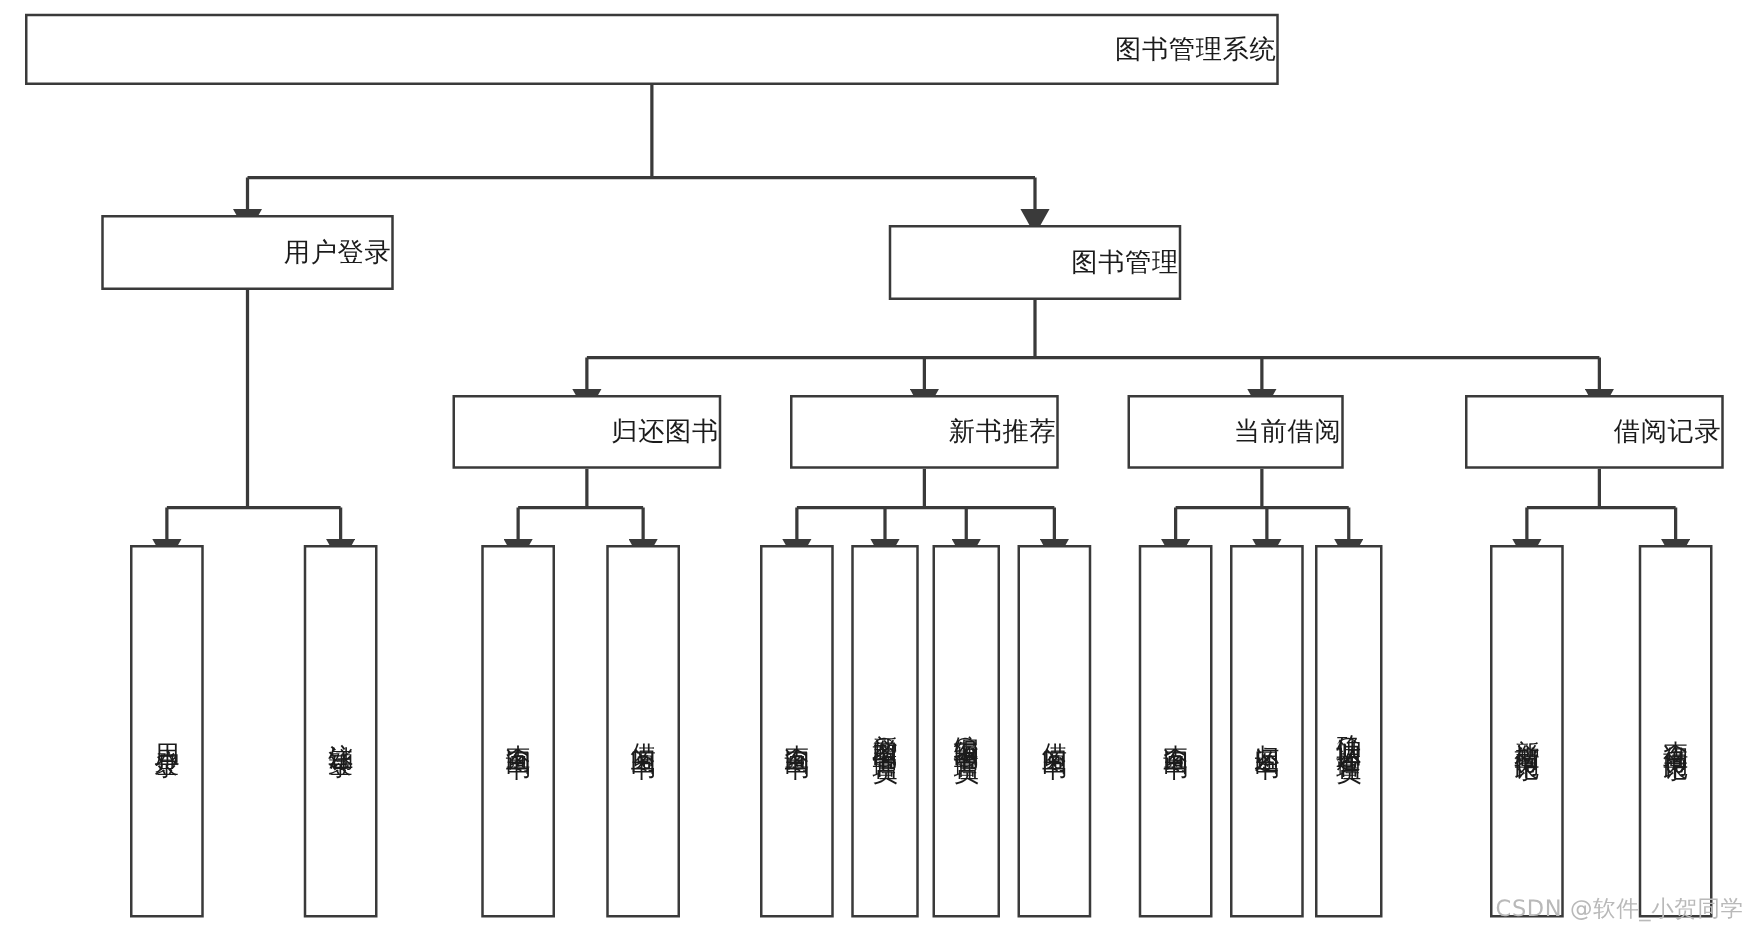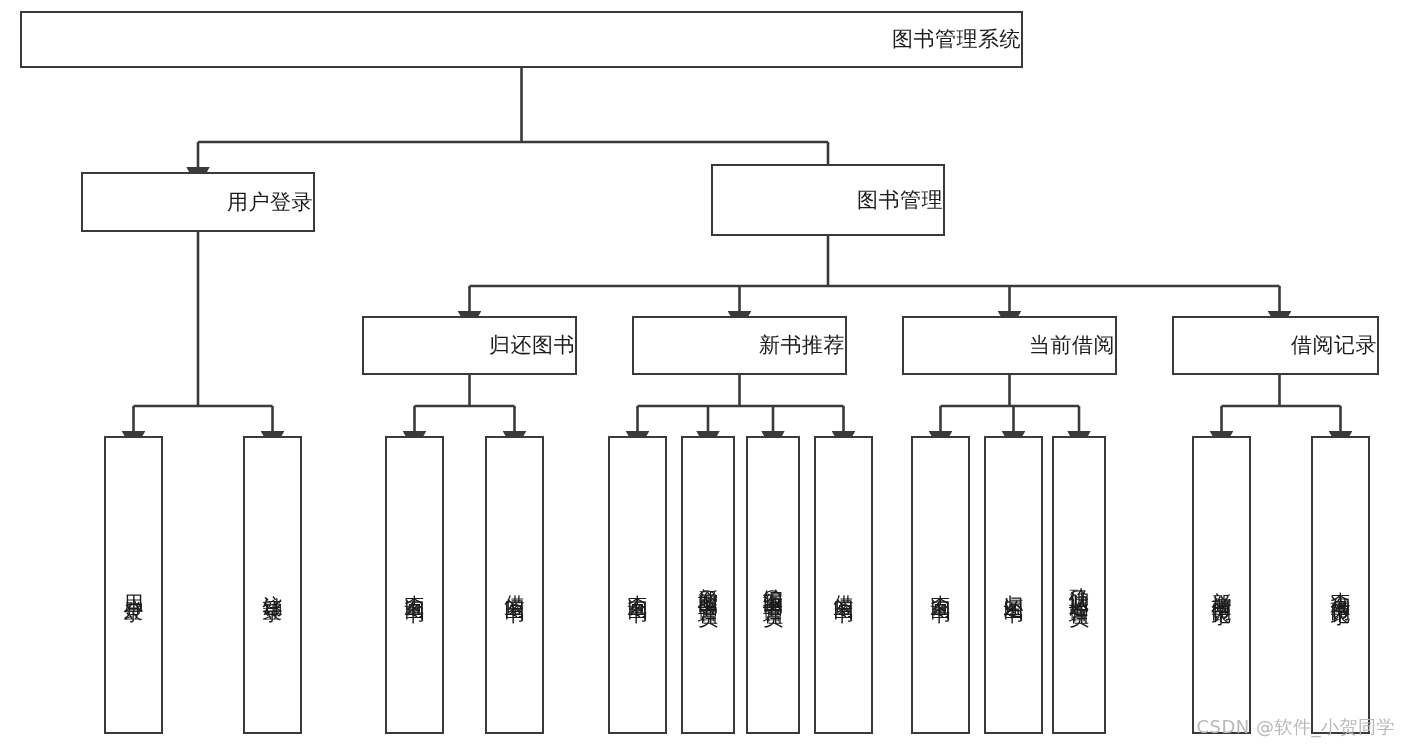--- a/index.html
+++ b/index.html
@@ -119,31 +119,31 @@
       </g>
   </svg>
 
   <div class="node horiz" style="left: 20px; top: 11px; width: 1003px; height: 57px;">
     <span class="label">图书管理系统</span>
   </div>
 
   <div class="node horiz" style="left: 81px; top: 172px; width: 234px; height: 60px;">
     <span class="label">用户登录</span>
   </div>
-  <div class="node horiz" style="left: 711px; top: 164px; width: 234px; height: 72px;">
+  <div class="node horiz" style="left: 711px; top: 180px; width: 234px; height: 60px;">
     <span class="label">图书管理</span>
   </div>
 
   <div class="node horiz" style="left: 362px; top: 316px; width: 215px; height: 59px;">
     <span class="label">归还图书</span>
   </div>
   <div class="node horiz" style="left: 632px; top: 316px; width: 215px; height: 59px;">
     <span class="label">新书推荐</span>
   </div>
-  <div class="node horiz" style="left: 902px; top: 316px; width: 215px; height: 59px; padding-left: 40px;">
+  <div class="node horiz" style="left: 902px; top: 316px; width: 173px; height: 59px; padding-left: 40px;">
     <span class="label">当前借阅</span>
   </div>
   <div class="node horiz" style="left: 1172px; top: 316px; width: 207px; height: 59px;">
     <span class="label">借阅记录</span>
   </div>
 
   <div class="node vert" style="left: 104px; top: 436px; width: 59px; height: 298px;">
     <span class="label">用户登录</span>
   </div>
   <div class="node vert" style="left: 243px; top: 436px; width: 59px; height: 298px;">

